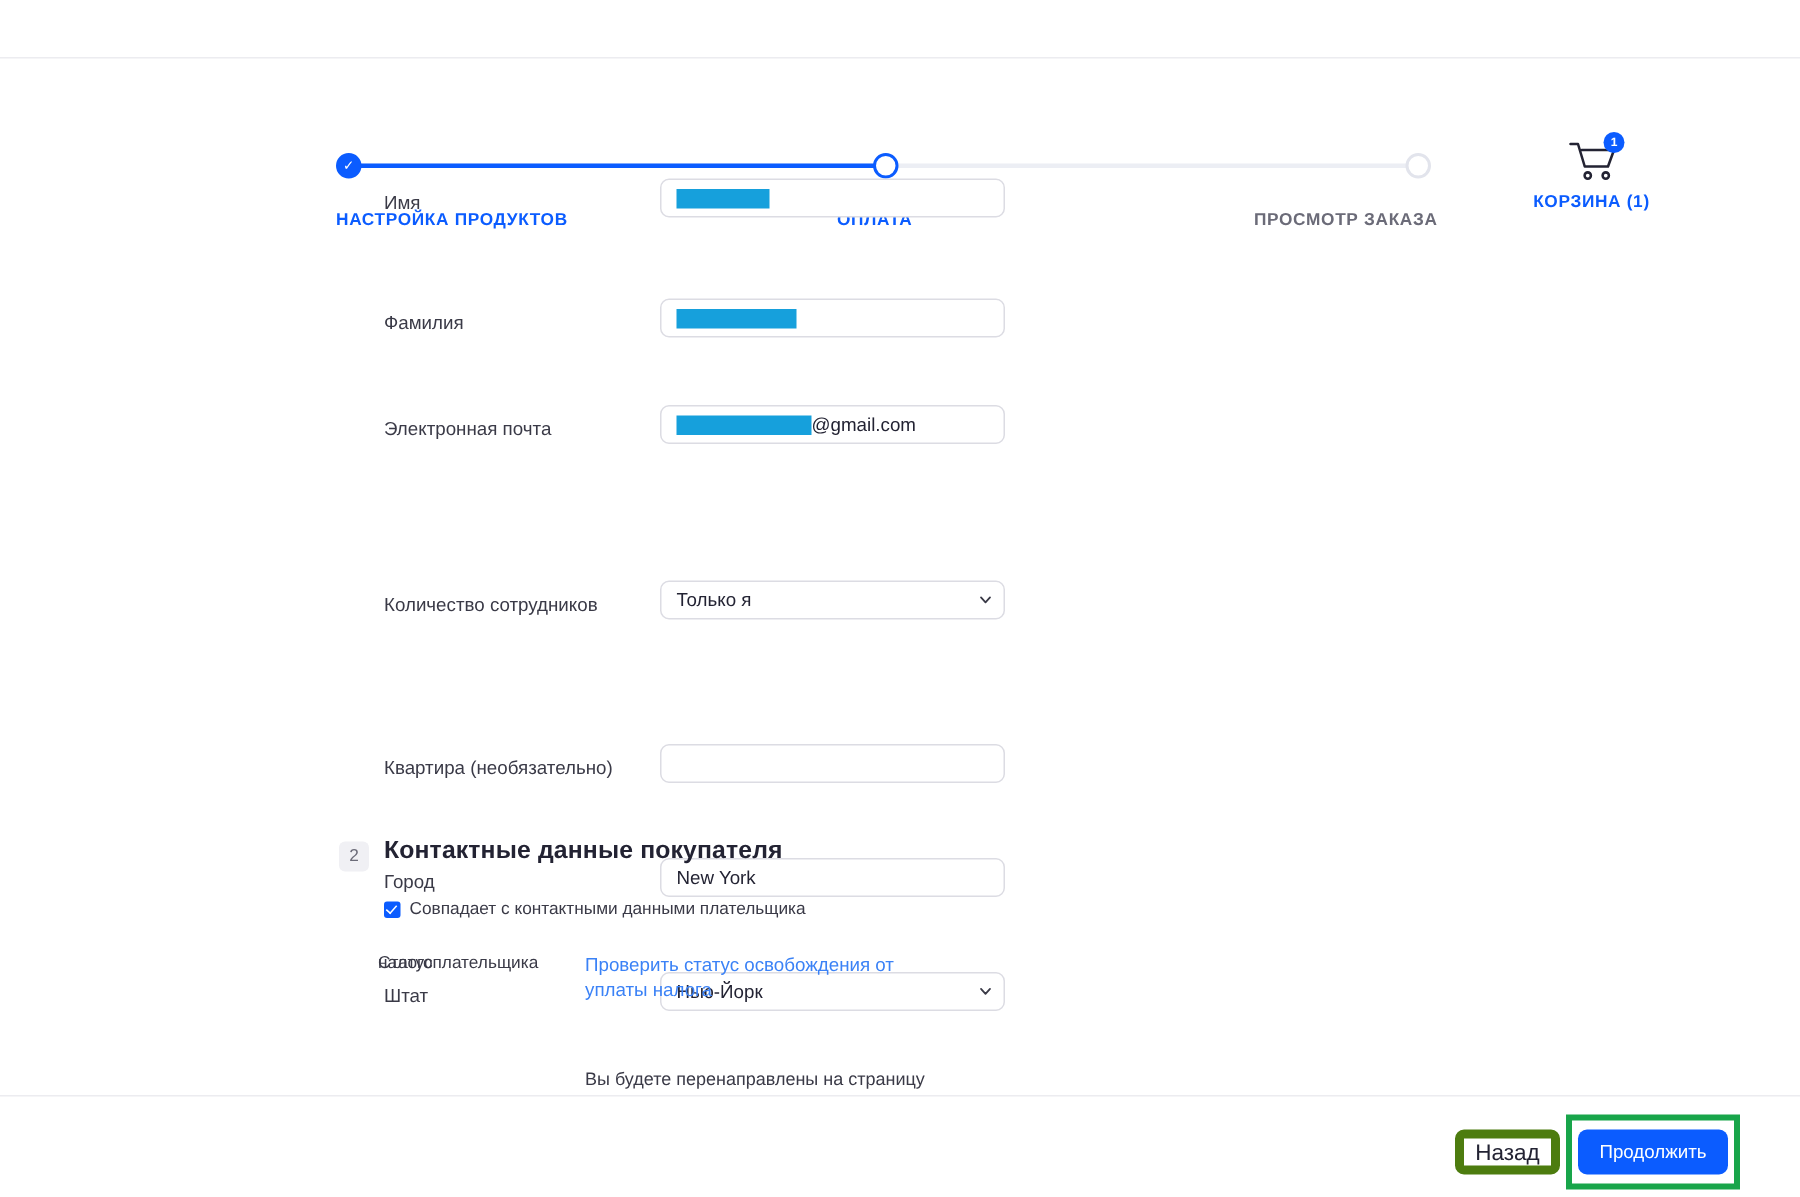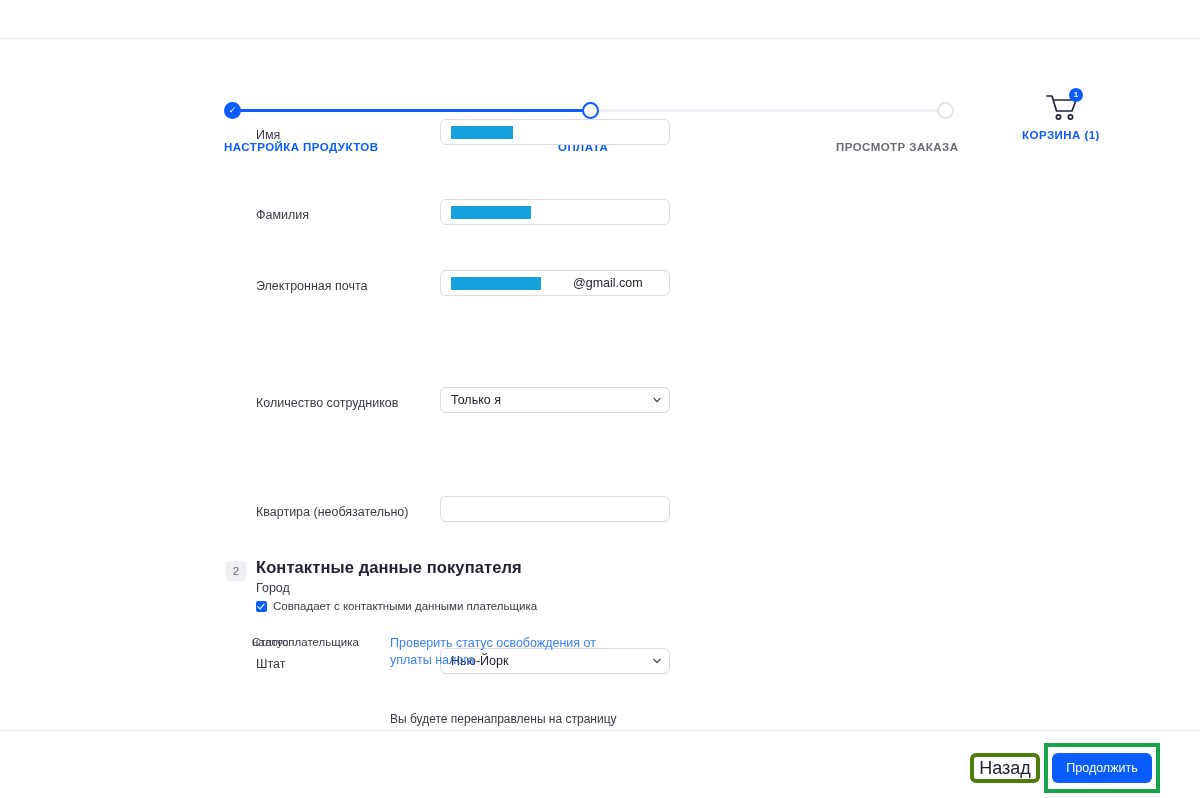--- a/index.html
+++ b/index.html
@@ -128,21 +128,21 @@
     width: 8px; height: 8px;
   }
   .chev svg { display: block; }
 
   .redact {
     display: inline-block;
     height: 13px;
     background: #16a0dc;
     vertical-align: middle;
   }
-  .email-line { display: flex; align-items: center; gap: 32px; }
+  .email-line { display: flex; align-items: center; }
 
   
   .sec2 {
     position: absolute; left: 0; top: 558px; width: 1200px;
   }
   .sec2-badge {
     position: absolute; left: 226px; top: 3px;
     width: 20px; height: 20px;
     background: #f0f0f4; border-radius: 4px;
     color: #6b6b78; font-size: 11.5px;
@@ -196,23 +196,23 @@
   
   .footer {
     position: absolute; left: 0; top: 730px;
     width: 1200px; height: 68px;
     background: #ffffff;
     border-top: 1px solid #ececf0;
   }
   .btn-back {
     position: absolute; right: 160px; top: 22px;
     width: 70px; height: 30px;
-    border: 4px solid #4d7c0f; border-radius: 6px;
+    border: 6px solid #4d7c0f; border-radius: 6px;
     background: #fff;
-    color: #232333; font-size: 18px;
+    color: #232333; font-size: 15px;
     display: flex; align-items: center; justify-content: center;
     cursor: pointer;
   }
   .hl-box {
     position: absolute; right: 40px; top: 12px;
     width: 116px; height: 50px;
     border: 4px solid #18a54a;
     background: #ffffff;
   }
   .btn-next {
@@ -297,20 +297,23 @@
   </div>
 
 
   <div class="row" style="top:243px;">
     <div class="lbl">Квартира (необязательно)</div>
     <div class="ctrl"></div>
   </div>
 
   <div class="row" style="top:281px;">
     <div class="lbl">Город</div>
+    <div class="ctrl">
+      <span>New York</span>
+    </div>
   </div>
 
   <div class="row" style="top:319px;">
     <div class="lbl">Штат</div>
     <div class="ctrl sel">
       <span>Нью-Йорк</span>
       <span class="chev">
         <svg width="8" height="8" viewBox="0 0 8 8">
             <path d="M1 2.3 L4 5.6 L7 2.3" fill="none" stroke="#3a3a47" stroke-width="1.2" stroke-linecap="round" stroke-linejoin="round"></path>
           </svg>

